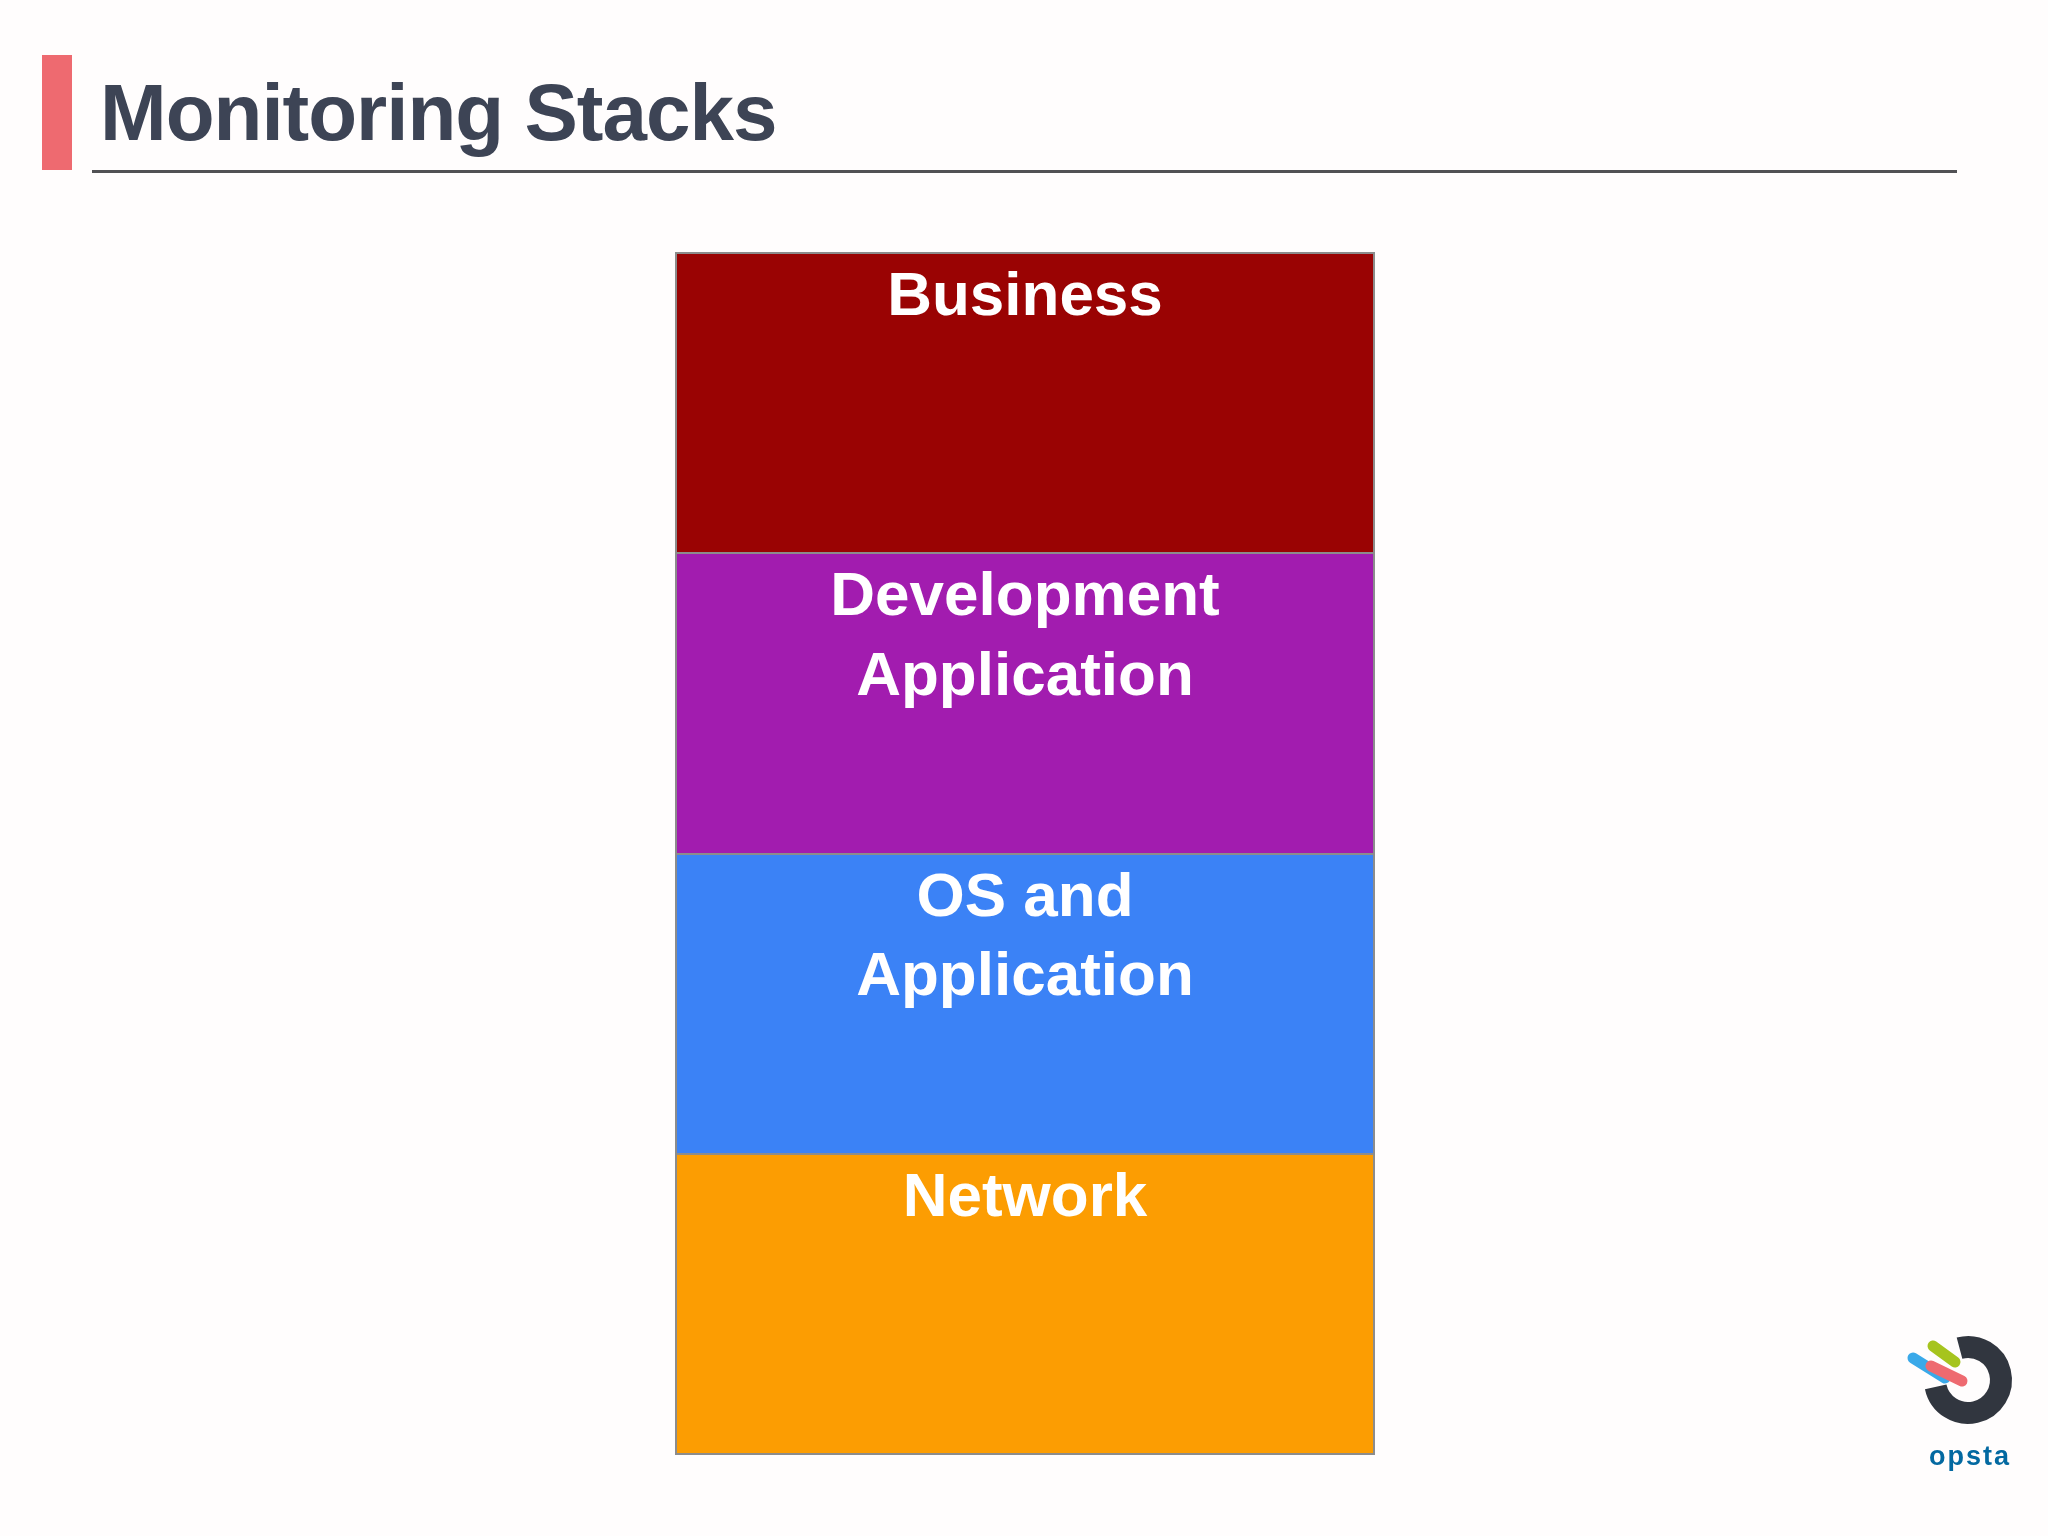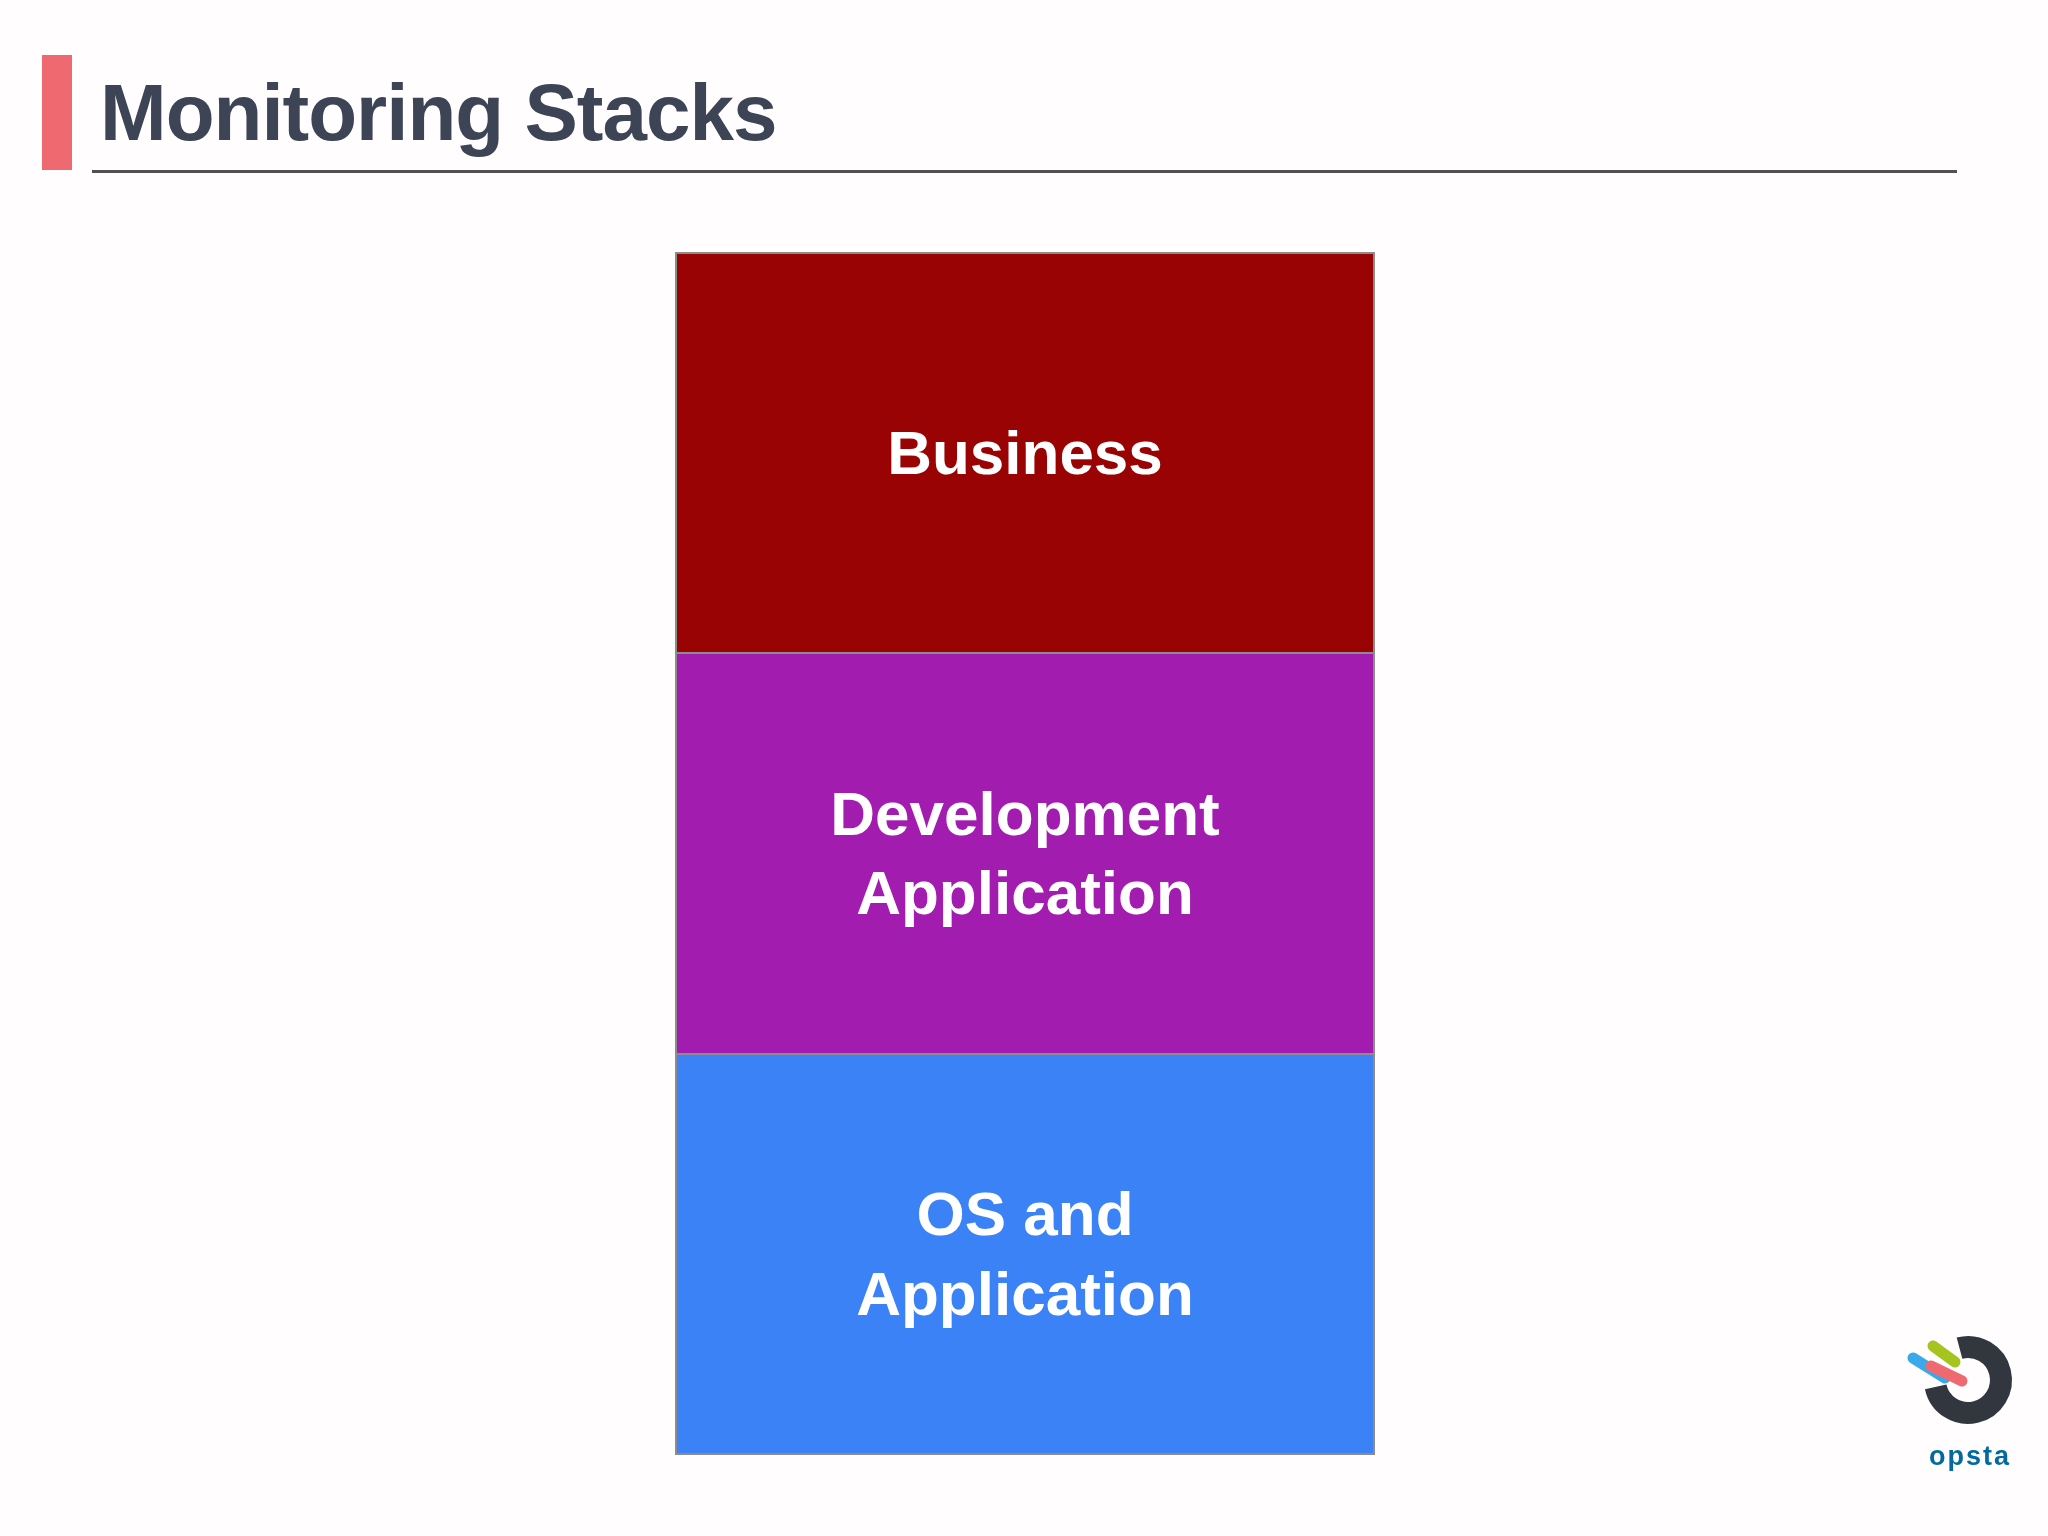--- a/index.html
+++ b/index.html
@@ -30,21 +30,21 @@
   
   .stack{
     position:absolute;left:675px;top:252px;
     width:700px;height:1203px;
     display:flex;flex-direction:column;
   }
   .layer{
     flex:1;
     box-sizing:border-box;
     border:2px solid #8c8c8c;
-    display:flex;align-items:center;justify-content:center;
+    display:flex;justify-content:center;
     text-align:center;
     padding:0 78px;
     color:#ffffff;
     font-size:62px;font-weight:bold;line-height:1.28;
   }
   .layer + .layer{margin-top:-2px;}
 
   
   .logo{
     position:absolute;left:1890px;top:1316px;width:160px;
@@ -75,20 +75,23 @@
 
     <div class="layer" style="background-color: #a21caf;">
       <span>Development Application</span>
     </div>
 
     <div class="layer" style="background-color: #3b82f6;">
       <span>OS and Application</span>
     </div>
 
 
+    <div class="layer" style="background-color: rgb(252, 157, 2);">
+      <span>Network</span>
+    </div>
 
   </div>
 
   <div class="logo">
     <svg width="160" height="120" viewBox="0 0 160 120">
 
       <path d="M 45.7 70.9 A 33 33 0 1 0 69.5 32.1" fill="none" stroke-width="22" stroke-linecap="butt" stroke="#31363f"></path>
 
       <line x1="23" y1="42" x2="55" y2="62" stroke-width="11" stroke-linecap="round" stroke="#3aa9e9"></line>
       <line x1="43" y1="30" x2="65" y2="46" stroke-width="11" stroke-linecap="round" stroke="#a6c41e"></line>

